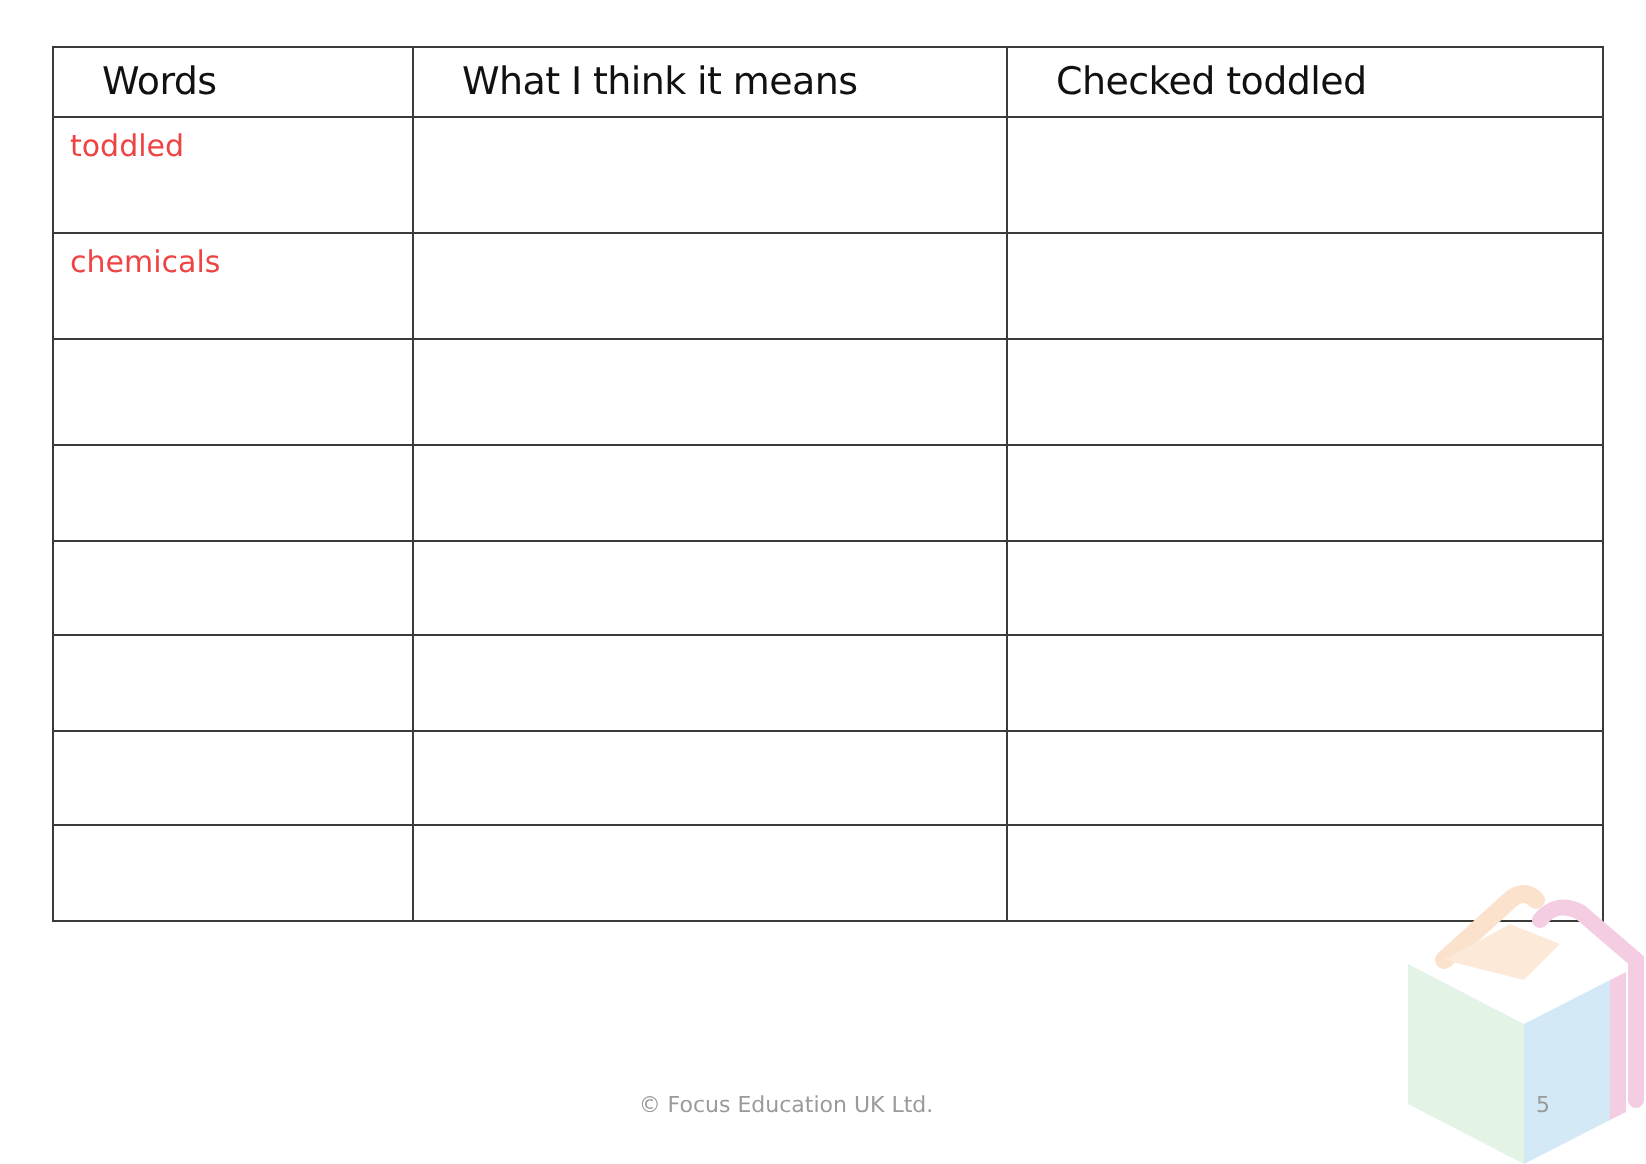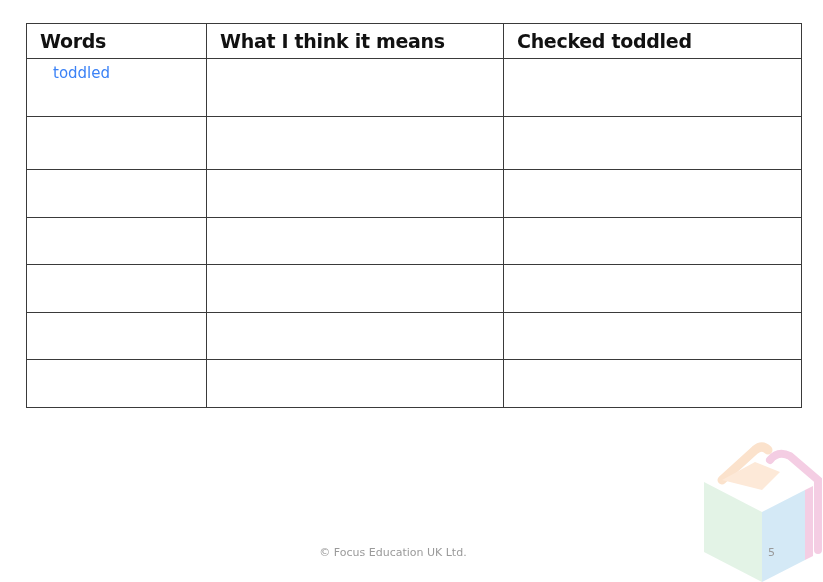--- a/index.html
+++ b/index.html
@@ -1,20 +1,20 @@
 <!DOCTYPE html>
 <html><head>
 <meta charset="utf-8">
 <style>
   html, body { margin:0; padding:0; }
   body { width:823px; height:582px; background:#ffffff; position:relative; overflow:hidden; font-family:"DejaVu Sans", sans-serif; }
   .table { position:absolute; left:26px; top:23px; width:775px; border-collapse:collapse; table-layout:fixed; }
   .table td, .table th { border:1px solid #3a3a3a; padding:0; vertical-align:top; text-align:left; }
-  .table th { height:34px; font-weight:bold; font-size:19px; color:#111; padding-left:13px; vertical-align:middle; letter-spacing:-0.3px; }
-  .table td { font-size:15px; color:#3b82f6; padding-left:26px; padding-top:5px; box-sizing:border-box; }
+  .table th { height:34px; font-weight:normal; font-size:19px; color:#111; padding-left:24px; vertical-align:middle; letter-spacing:-0.3px; }
+  .table td { font-size:15px; color:#ef4444; padding-left:8px; padding-top:5px; box-sizing:border-box; }
   .footer { position:absolute; top:546px; left:0; width:786px; text-align:center; font-size:11px; color:#9a9a9a; }
   .pagenum { position:absolute; top:546px; left:768px; font-size:11px; color:#9a9a9a; z-index:2; }
   .logo { position:absolute; left:700px; top:440px; width:123px; height:142px; z-index:1; }
 </style>
 </head>
 <body>
 
 <table class="table">
   <colgroup>
     <col style="width:180px">
@@ -24,20 +24,25 @@
   <thead>
     <tr>
       <th>Words</th>
       <th>What I think it means</th>
       <th>Checked toddled</th>
     </tr>
   </thead>
   <tbody>
     <tr style="height:58px">
       <td>toddled</td>
+      <td></td>
+      <td></td>
+    </tr>
+    <tr style="height:53px">
+      <td>chemicals</td>
       <td></td>
       <td></td>
     </tr>
     <tr style="height:53px">
       <td></td>
       <td></td>
       <td></td>
     </tr>
     <tr style="height:48px">
       <td></td>

